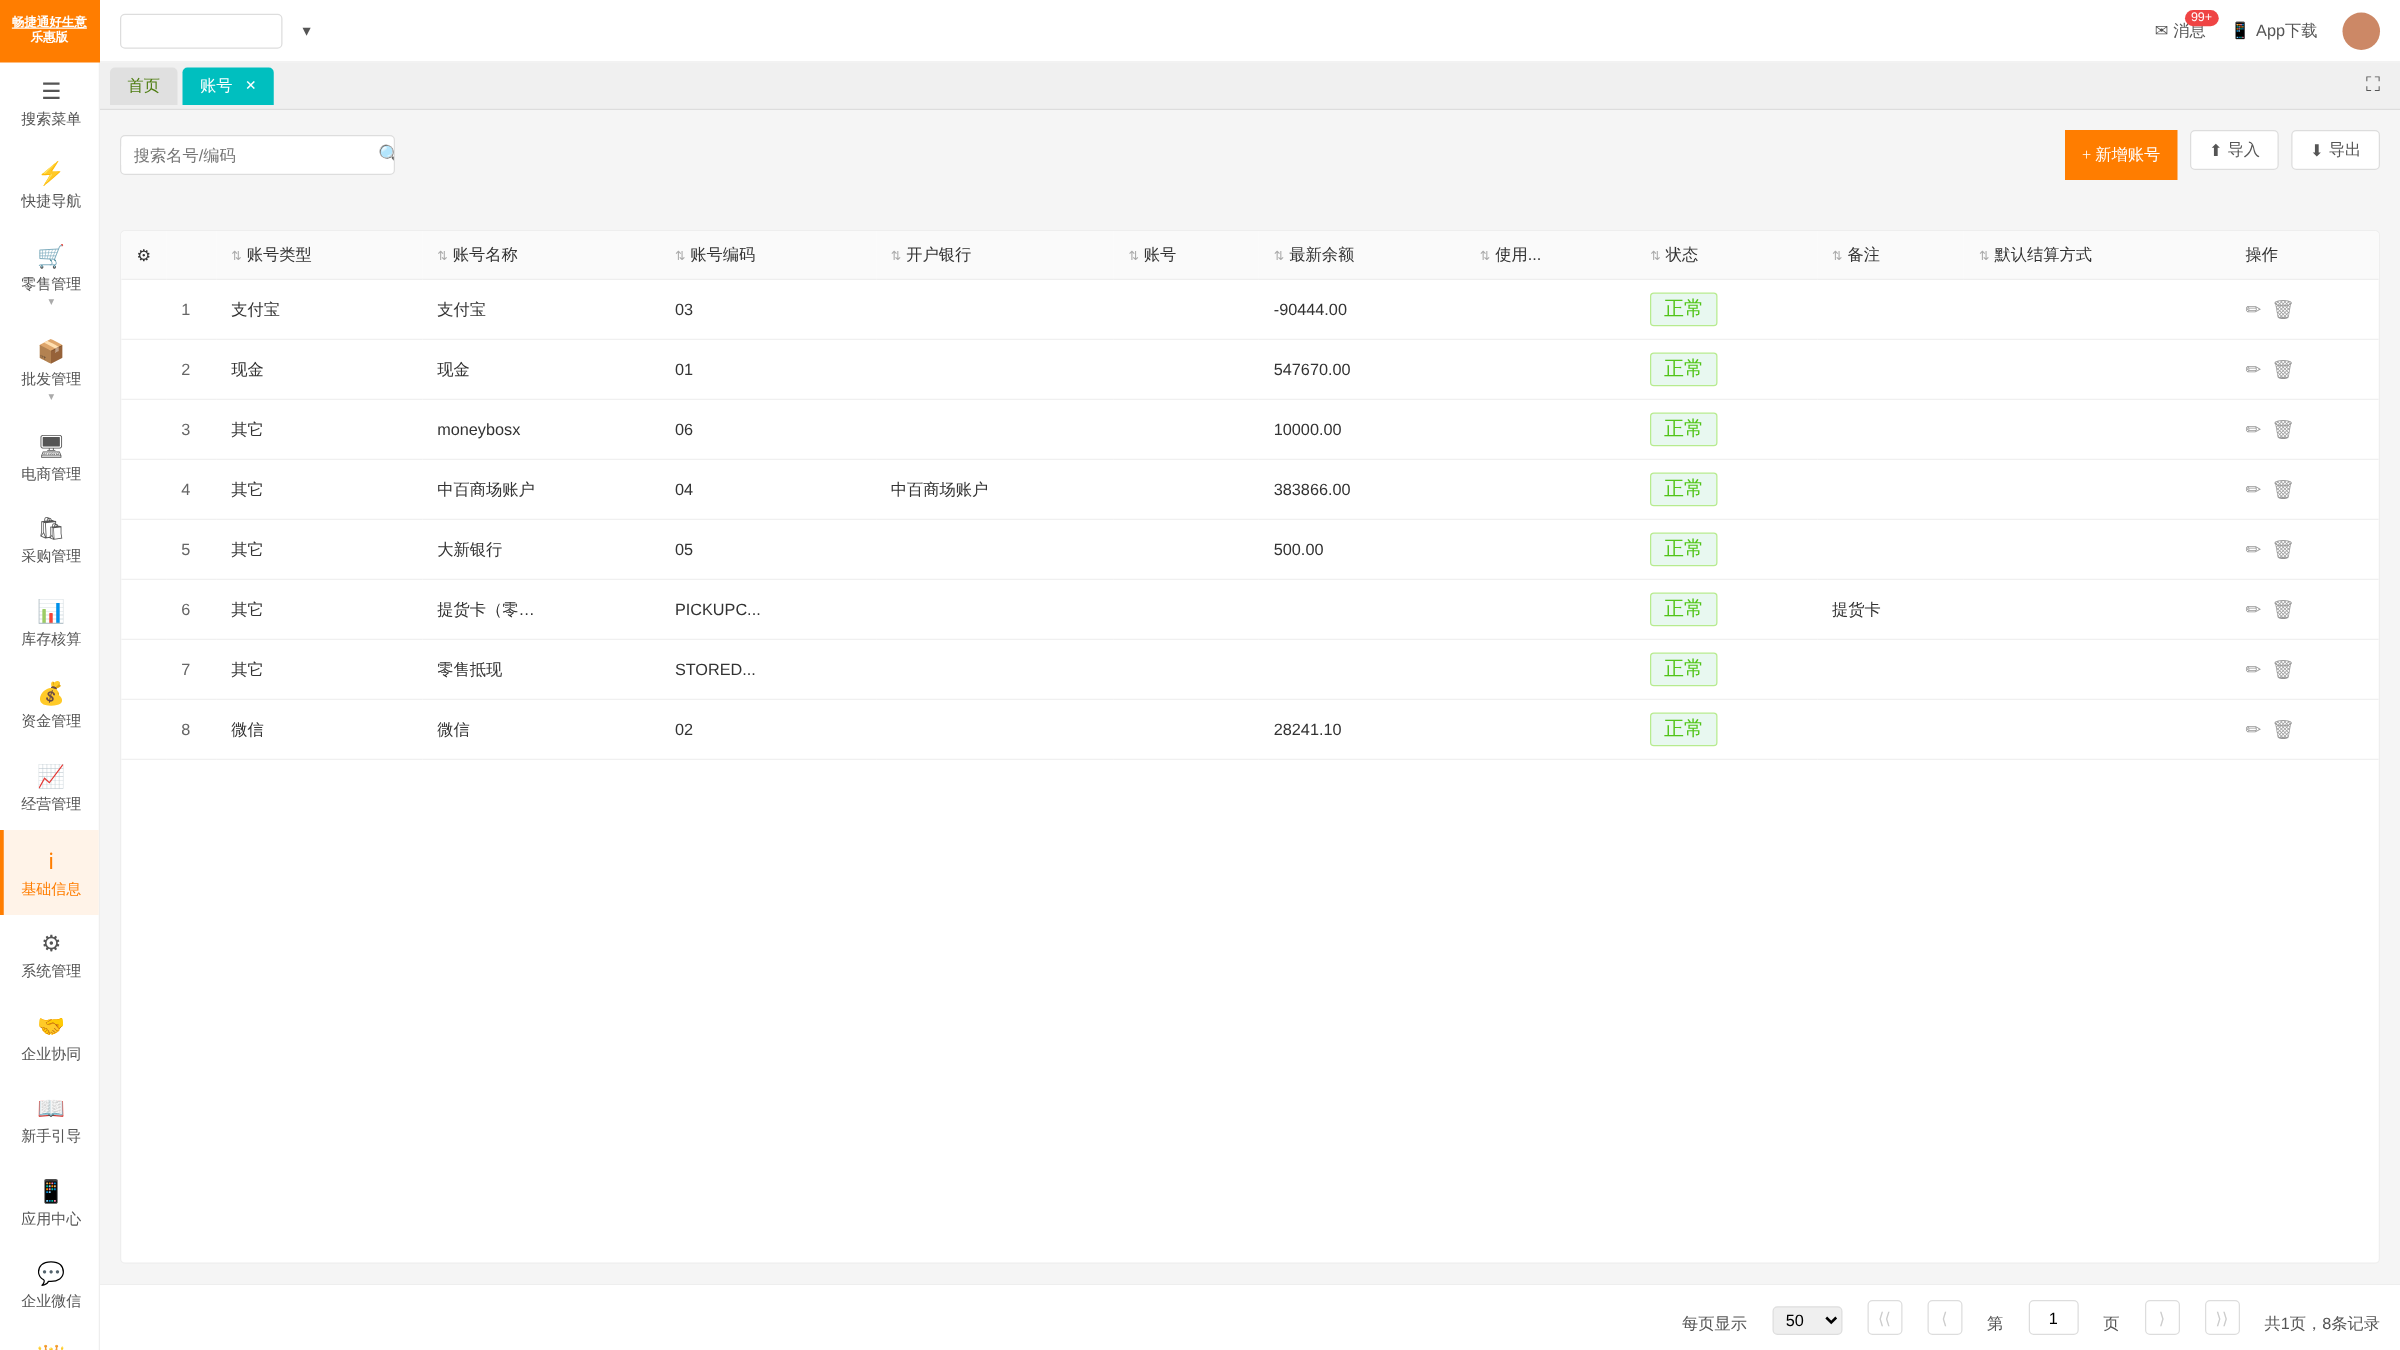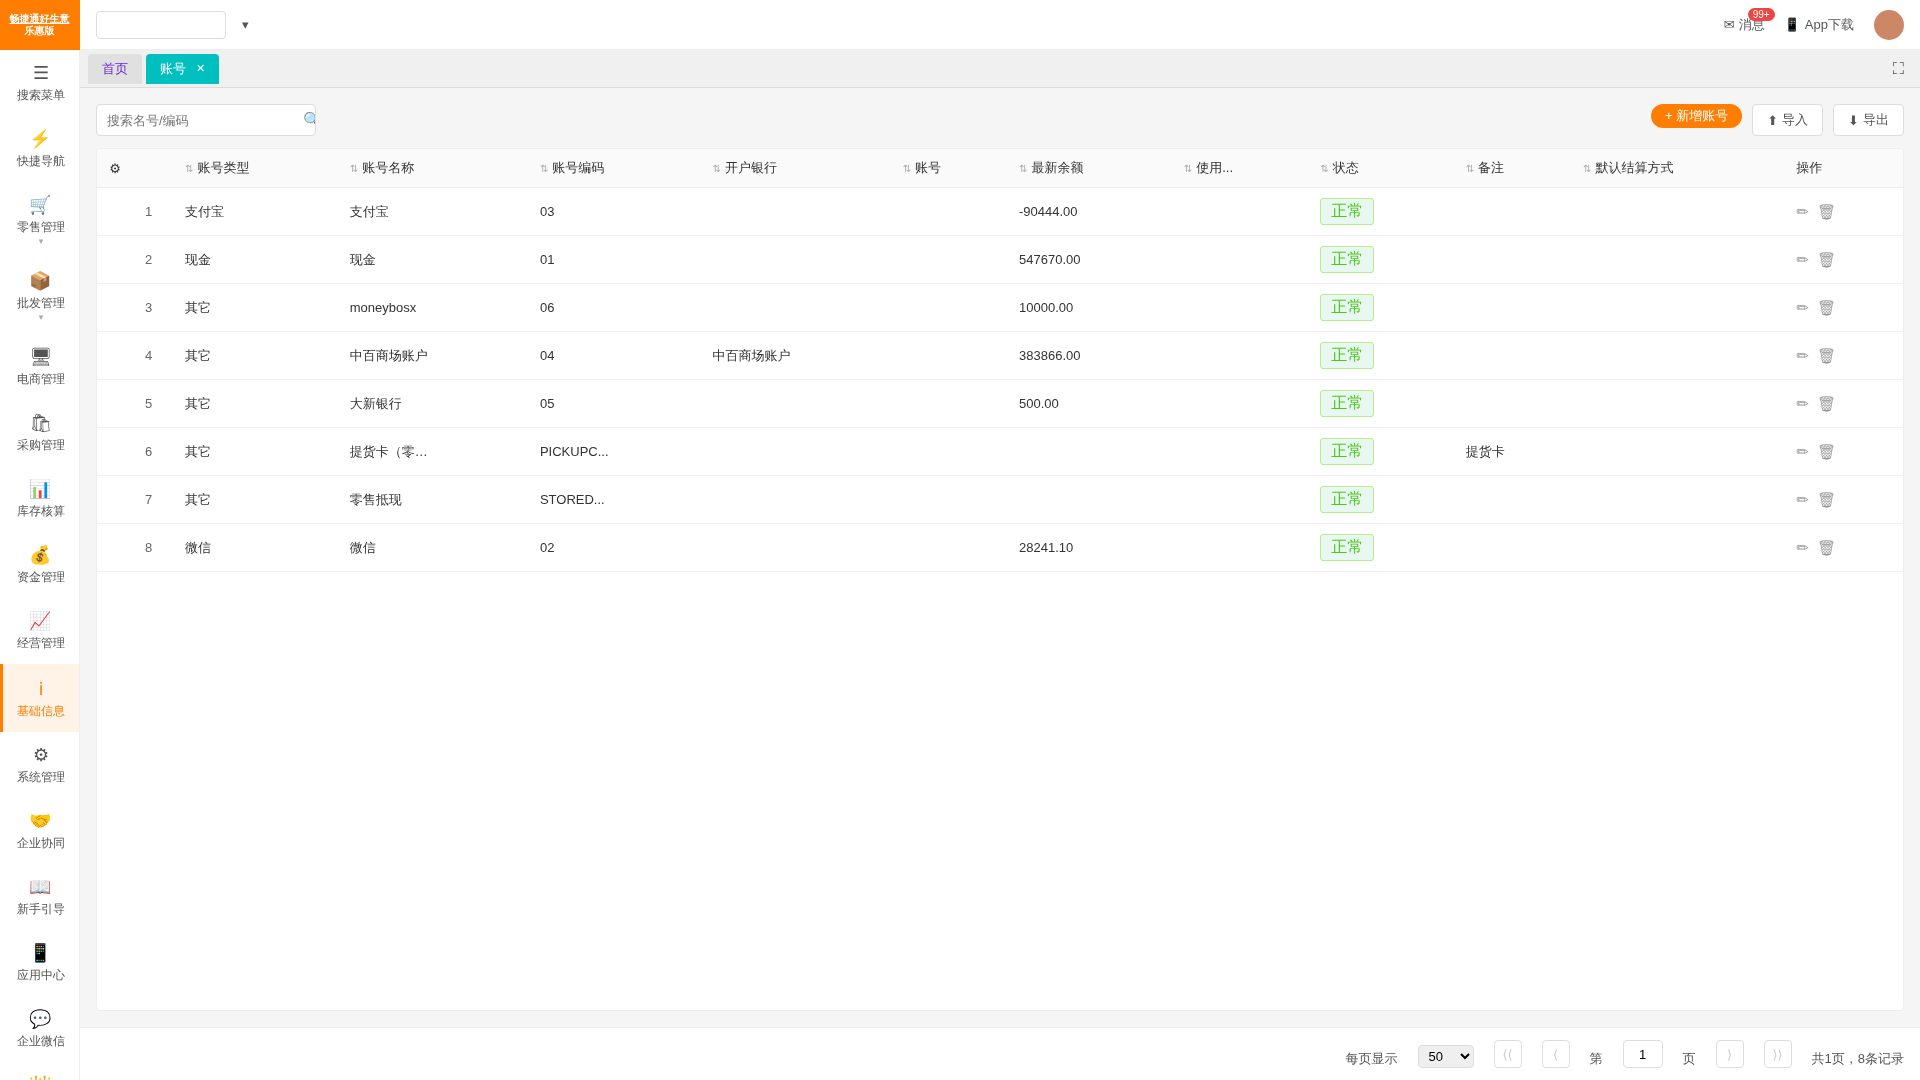--- a/index.html
+++ b/index.html
@@ -99,31 +99,31 @@
     .tab {
       height: 30px;
       padding: 0 14px;
       display: flex;
       align-items: center;
       gap: 6px;
       border-radius: 4px 4px 0 0;
       cursor: pointer;
       font-size: 13px;
       background: #e0e0e0;
-      color: #6d28d9;
+      color: #4d7c0f;
     }
     .tab.active {
       background: #00bfbf;
       color: white;
     }
     .tab-close { font-size: 11px; cursor: pointer; margin-left: 4px; }
     .tab-expand { margin-left: auto; color: #555; cursor: pointer; padding: 0 8px; font-size: 16px; }
 
     
-    .content { flex: 1; display: flex; flex-direction: column; padding: 16px; overflow: hidden; }
+    .content { flex: 1; display: flex; flex-direction: column; padding: 16px; overflow: hidden; gap: 28px; }
 
     
     .toolbar {
       display: flex;
       align-items: center;
       justify-content: space-between;
       margin-bottom: 12px;
     }
     .search-box {
       display: flex;
@@ -149,28 +149,29 @@
       padding: 0 10px;
       cursor: pointer;
       color: #aaa;
       font-size: 15px;
     }
     .toolbar-right { display: flex; gap: 10px; }
     .btn-primary {
       background: #ff7d00;
       color: white;
       border: none;
-      border-radius: 16px;
+      border-radius: 0;
       padding: 0 14px;
-      height: 24px;
+      height: 40px;
       cursor: pointer;
       font-size: 13px;
       display: flex;
       align-items: center;
       gap: 4px;
+      font-family: Liberation Serif, serif;
     }
     .btn-default {
       background: white;
       color: #555;
       border: 1px solid #ddd;
       border-radius: 4px;
       padding: 0 14px;
       height: 32px;
       cursor: pointer;
       font-size: 13px;

